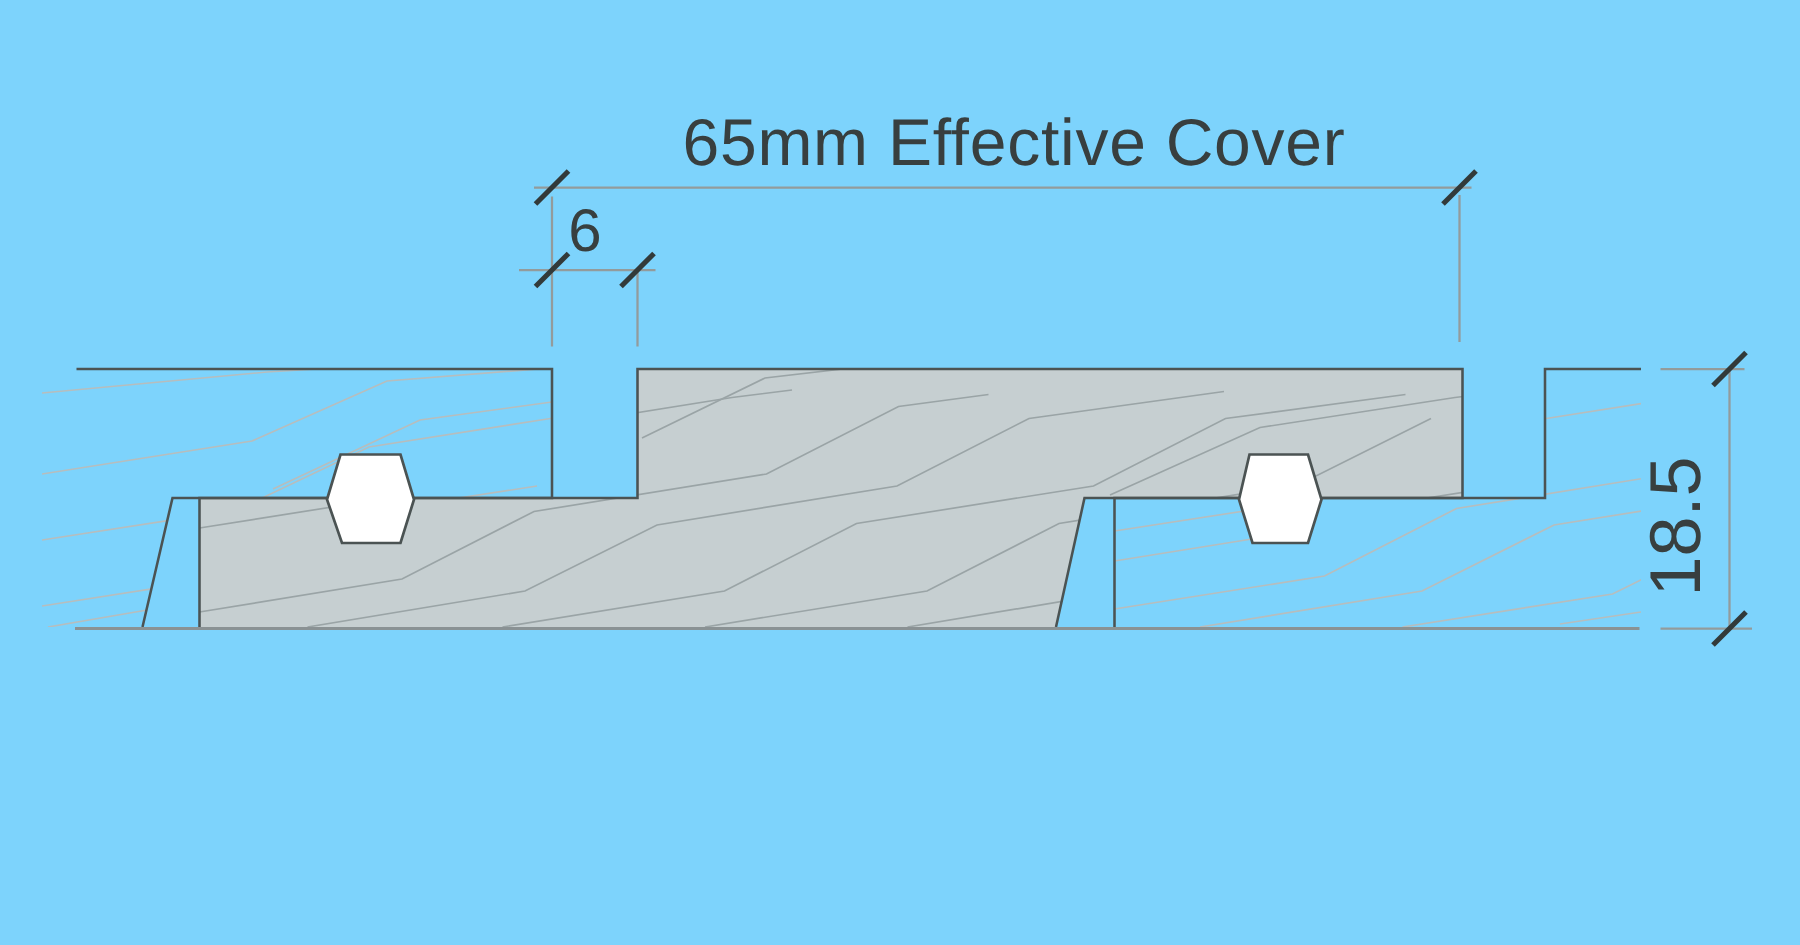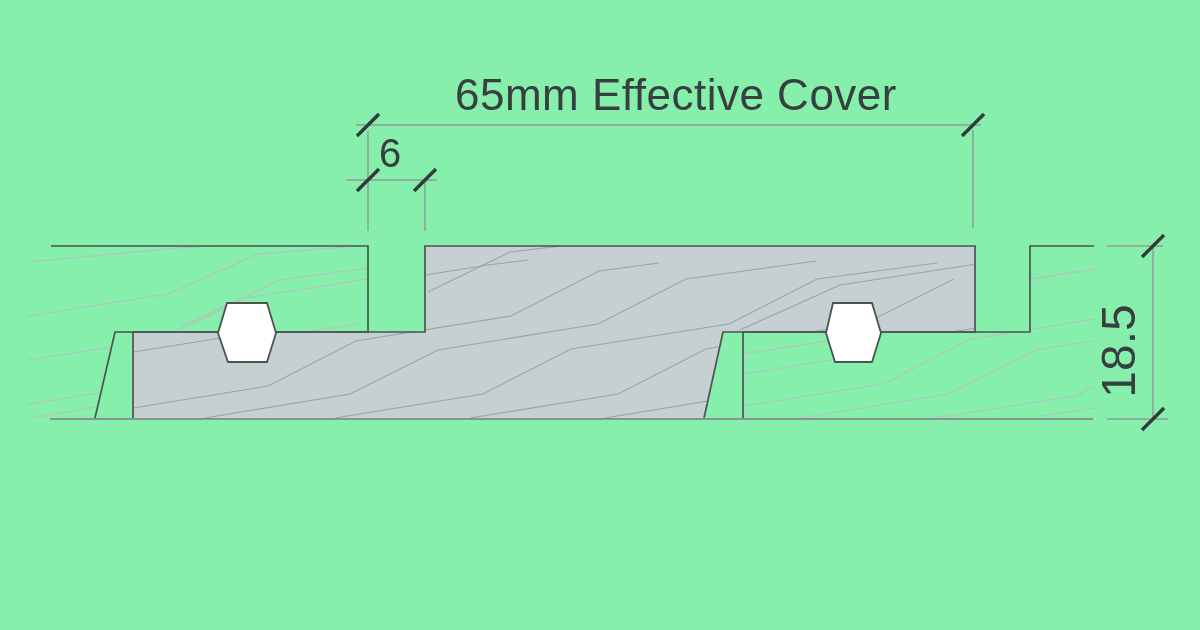--- a/index.html
+++ b/index.html
@@ -1,16 +1,16 @@
 <!DOCTYPE html>
 <html><head>
 <meta charset="utf-8">
 <style>
   html,body{margin:0;padding:0;background:#ffffff;}
-  .canvas{position:relative;width:1200px;height:630px;background:#86efac;overflow:hidden;}
+  .canvas{position:relative;width:1200px;height:630px;background:#7dd3fc;overflow:hidden;}
   svg{display:block;}
   text{font-family:"Liberation Sans","DejaVu Sans",sans-serif;}
   .t-title{font-size:44px;letter-spacing:0.5px;font-weight:400;}
   .t-num{font-size:40px;font-weight:400;}
   .t-num-lg{font-size:48px;font-weight:400;}
 </style>
 </head>
 <body>
 
 <div class="canvas">

